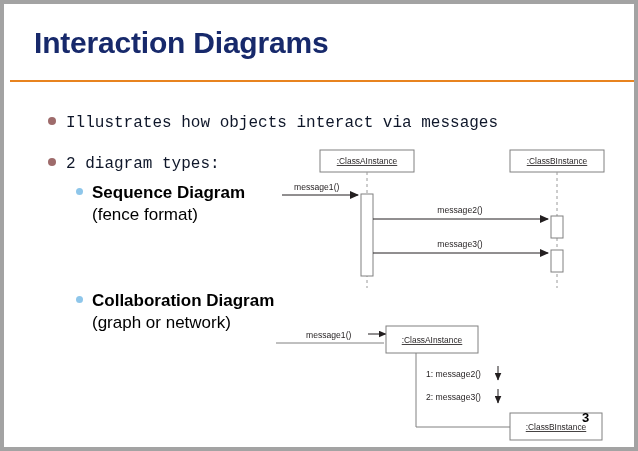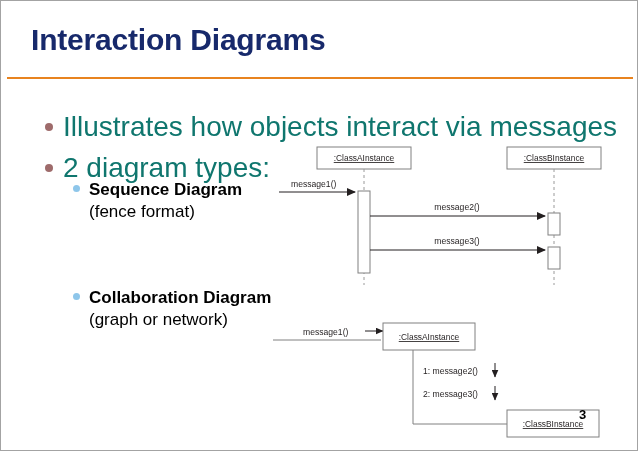--- a/index.html
+++ b/index.html
@@ -8,21 +8,21 @@
     background: #ffffff;
   }
   body {
     font-family: "Liberation Sans", sans-serif;
   }
   #slide {
     position: relative;
     width: 638px;
     height: 451px;
     background: #ffffff;
-    border: 1px solid #a3a3a3;
+    border: 4px solid #a3a3a3;
     box-sizing: border-box;
     overflow: hidden;
     padding-left: 24px;
   }
 
   
   #title {
     position: absolute;
     left: 30px;
     top: 22px;
@@ -37,23 +37,24 @@
     left: 6px;
     top: 76px;
     width: 626px;
     height: 2px;
     background: #e8831f;
   }
 
   
   .bullet-l1 {
     position: absolute;
-    font-size: 28px;
-    color: #0f766e;
+    font-size: 16px;
+    color: #0f172a;
     white-space: nowrap;
+    font-family: Liberation Mono, monospace;
   }
   .bullet-l1 .dot {
     display: inline-block;
     width: 8px;
     height: 8px;
     border-radius: 50%;
     background: #9e6b6b;
     vertical-align: middle;
     margin-right: 10px;
     position: relative;

